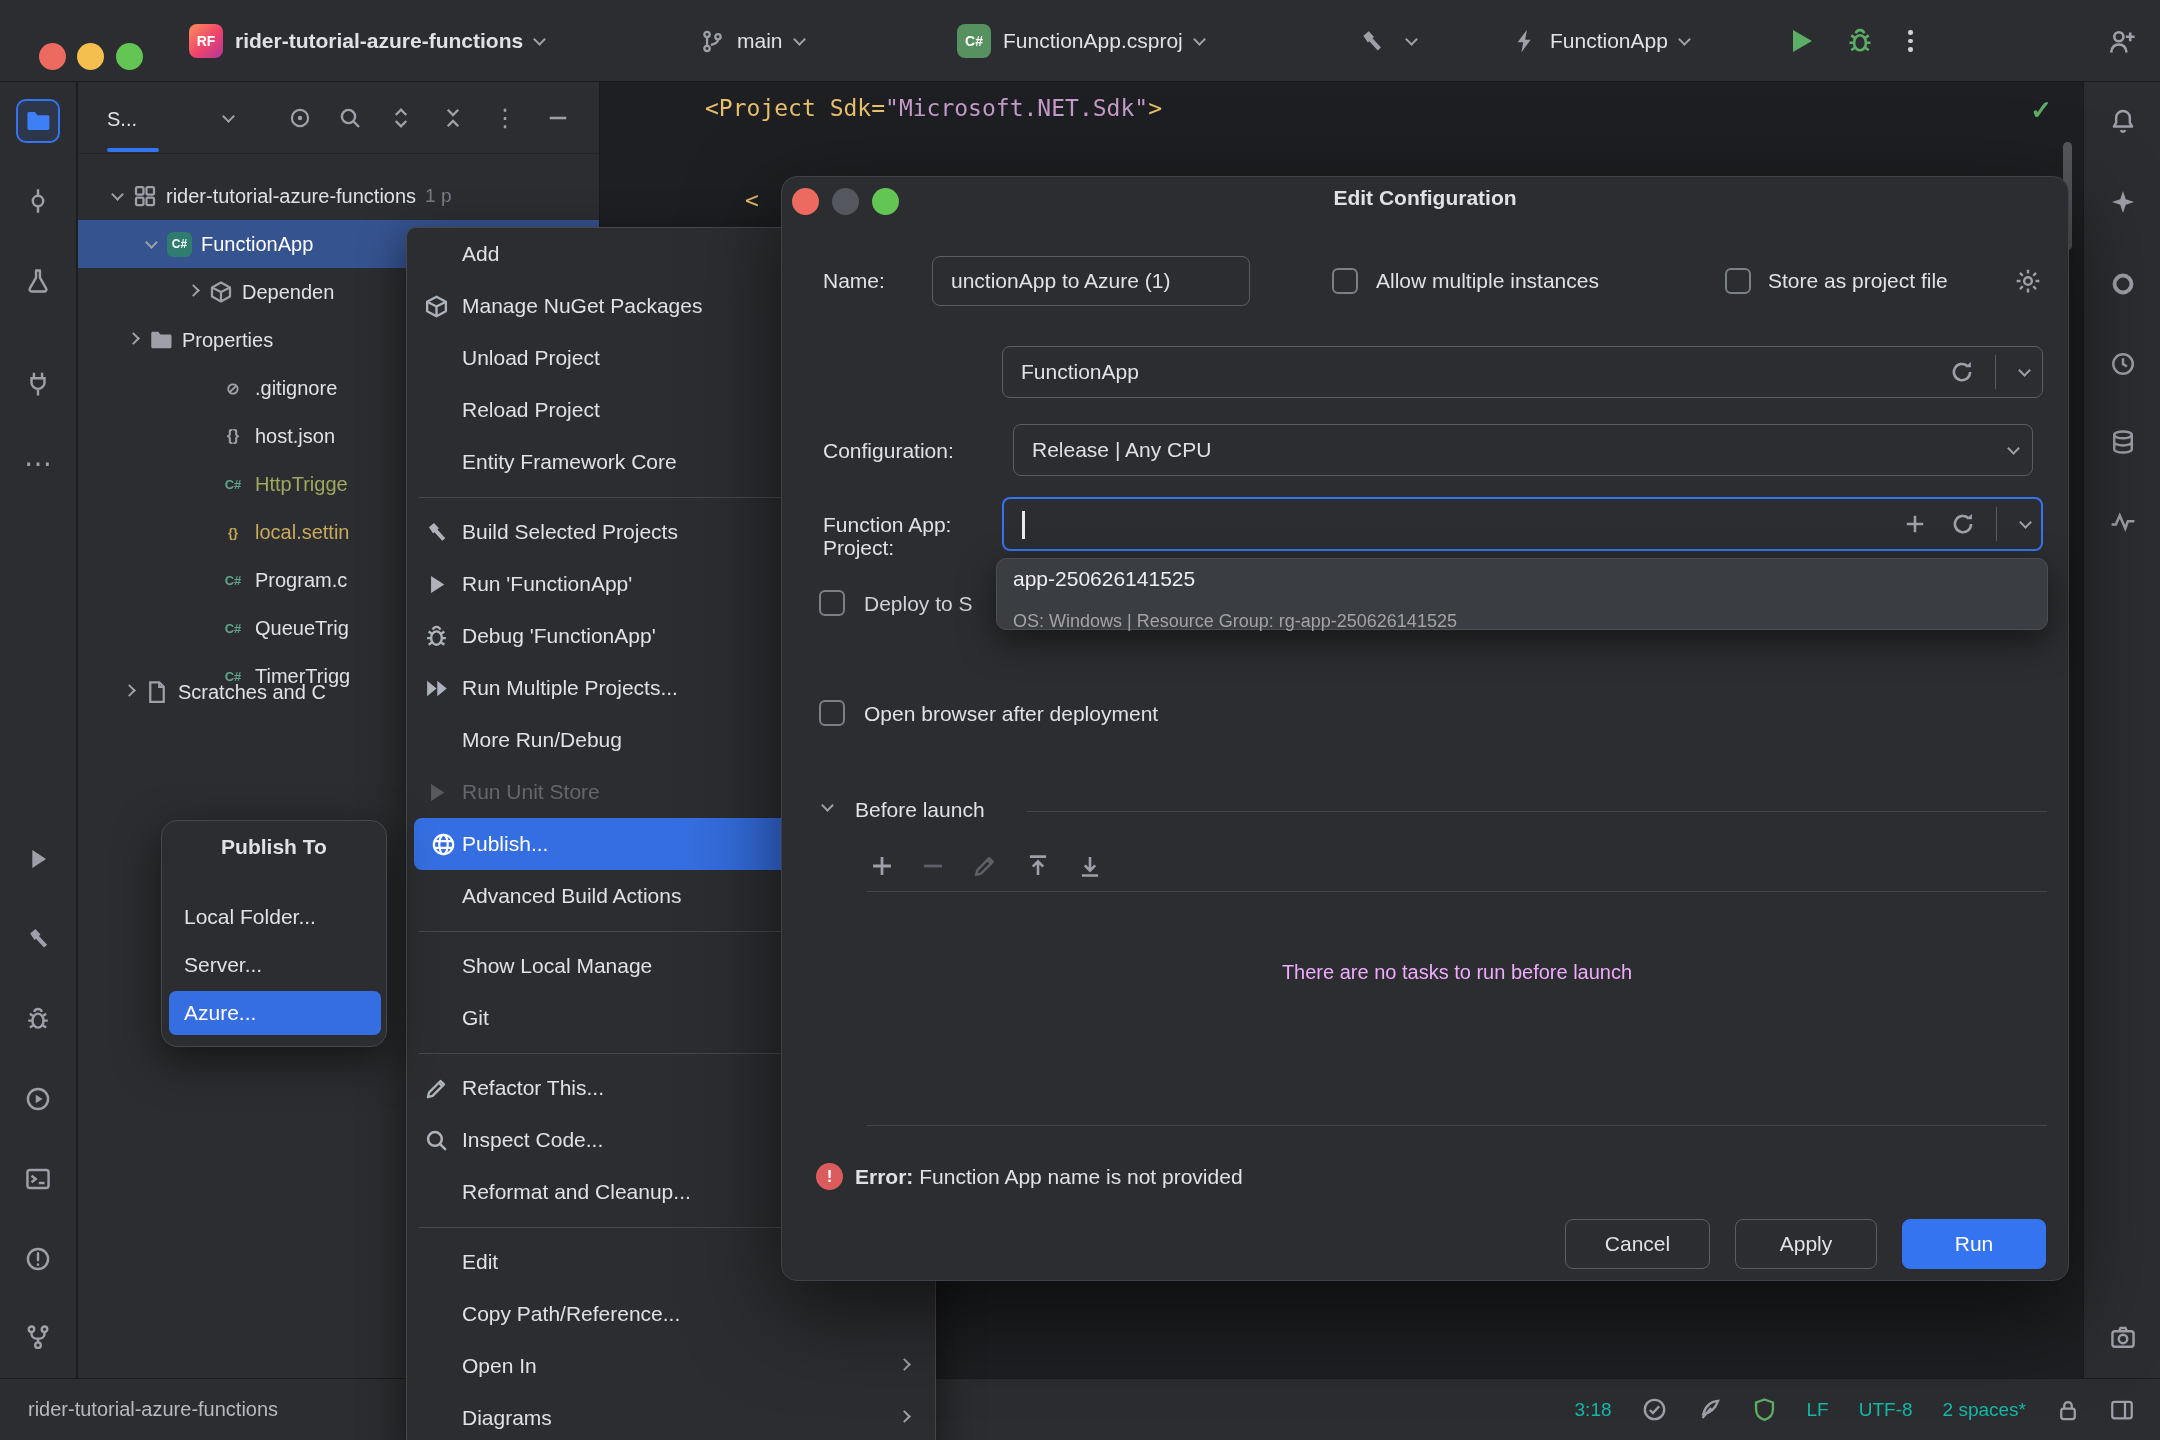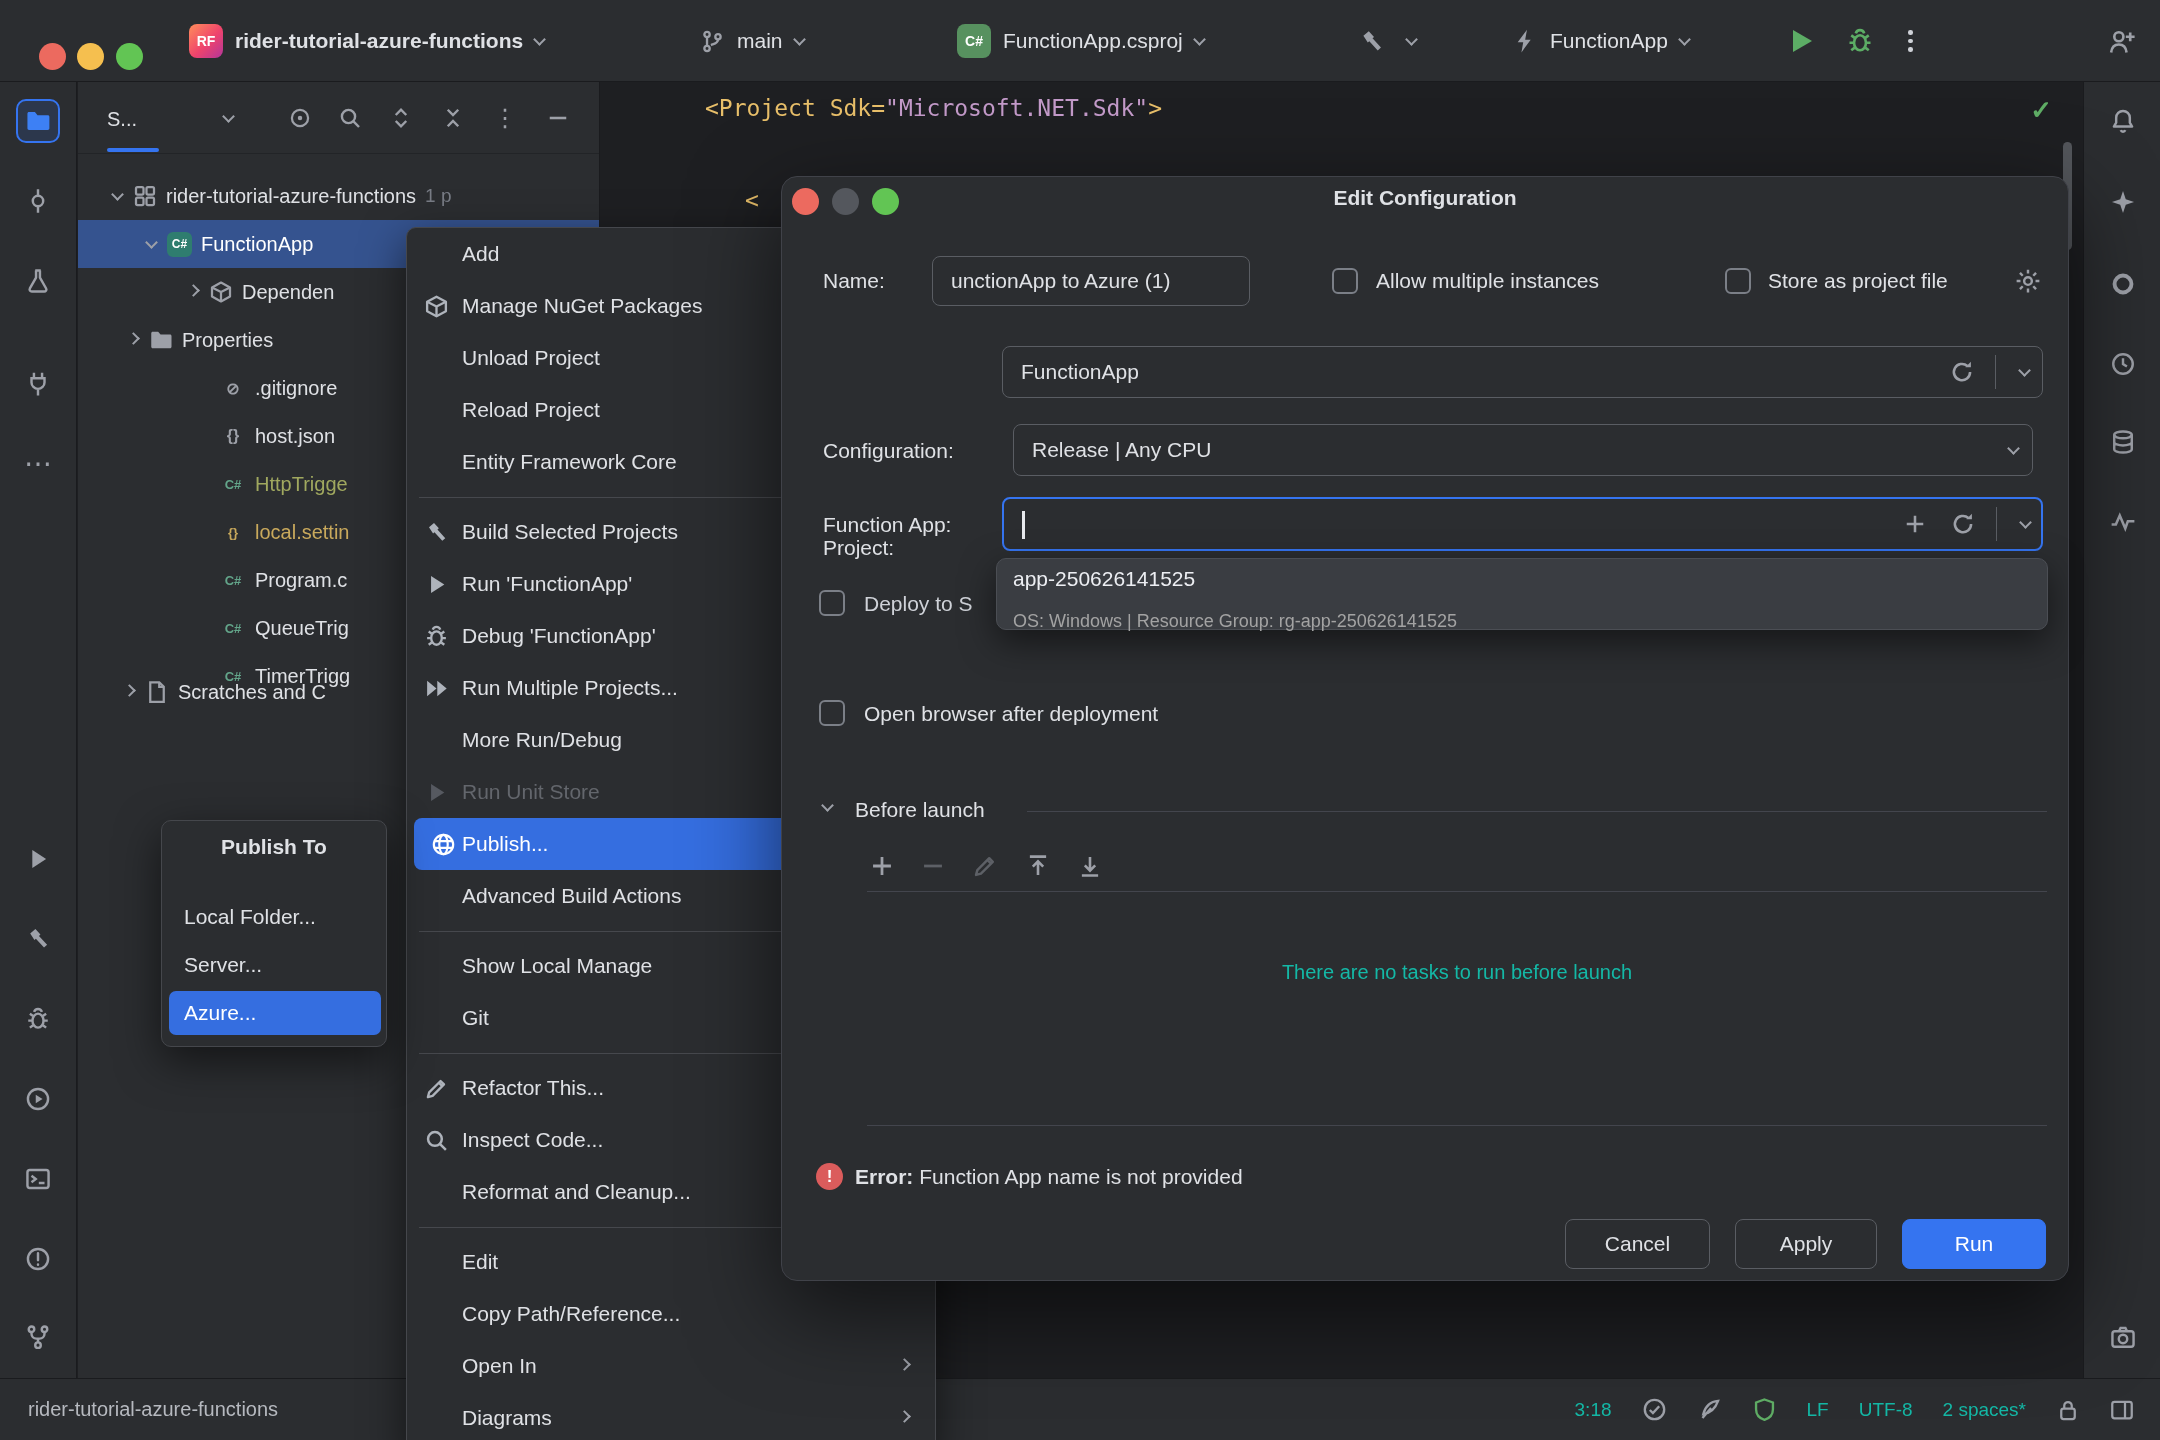--- a/index.html
+++ b/index.html
@@ -58,21 +58,21 @@
   .mi .mit{margin-left:55px}
   .mi.sel{left:7px;width:516px;border-radius:8px;background:#356ee0;color:#fff}
   .mi.sel .mic{color:#fff}
   .mi.sel .mit{margin-left:48px}
   .mi.dis{color:#63666c}
   .mi.dis .mic{color:#565960}
   .mi .subarrow{position:absolute;right:26px}
   .msep{position:absolute;left:12px;right:12px;height:1px;background:#46484d}
   
   #submenu{position:absolute;left:161px;top:820px;width:226px;height:227px;background:#2b2d30;border:1px solid #45474c;
-           border-radius:10px;box-shadow:0 14px 44px rgba(0,0,0,.55);z-index:32}
+           border-radius:16px;box-shadow:0 14px 44px rgba(0,0,0,.55);z-index:32}
   .smtitle{position:absolute;top:14px;left:0;width:100%;text-align:center;font-size:21px;font-weight:bold}
   .smi{position:absolute;left:0;width:100%;height:48px;display:flex;align-items:center;padding-left:22px;font-size:21px}
   .smi.sel{left:7px;width:212px;padding-left:15px;border-radius:7px;height:44px;background:#356ee0;color:#fff}
   
   #dialog{position:absolute;left:781px;top:176px;width:1288px;height:1105px;background:#2b2d30;border:1px solid #404249;
           border-radius:16px;box-shadow:0 30px 90px rgba(0,0,0,.6);z-index:40}
   .dlabel{position:absolute;left:41px;font-size:21px;color:#dfe1e5}
   .field{position:absolute;background:#2b2d30;border:1px solid #5a5d63;border-radius:8px;display:flex;align-items:center}
   .field .ftext{padding-left:18px;font-size:21px;white-space:nowrap;overflow:hidden}
   .field .fdiv{position:absolute;top:8px;bottom:8px;width:1px;background:#5a5d63}
@@ -805,21 +805,21 @@
           <use href="#i-up"></use>
         </svg>
       </div>
     <div class="abs ico" style="left:295px;top:676px">
         <svg class="ic" width="26" height="26">
           <use href="#i-downl"></use>
         </svg>
       </div>
     <div class="hline" style="left:85px;right:21px;top:714px"></div>
 
-    <div class="abs" style="left:85px;right:21px;top:784px;text-align:center;color:#14b8a6;font-size:20px">There are no tasks to run before launch</div>
+    <div class="abs" style="left:85px;right:21px;top:784px;text-align:center;color:#f0abfc;font-size:20px">There are no tasks to run before launch</div>
     <div class="hline" style="left:85px;right:21px;top:948px"></div>
 
     <div class="erricon" style="left:34px;top:986px">!</div>
     <div class="abs" style="left:73px;top:988px;font-size:21px">
       <b>Error:</b>
       <span>Function App name is not provided</span>
     </div>
 
     <div class="dbtn" style="left:783px;top:1042px;width:145px">Cancel</div>
     <div class="dbtn" style="left:953px;top:1042px;width:142px">Apply</div>

